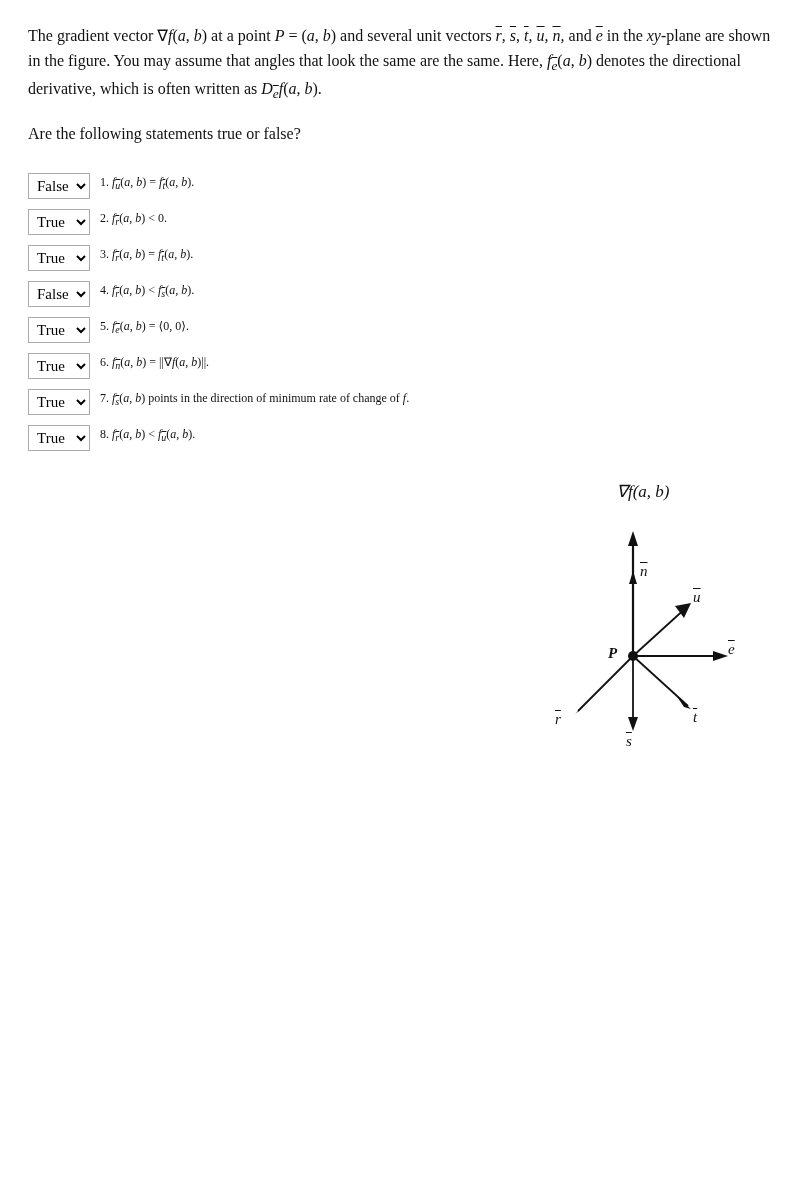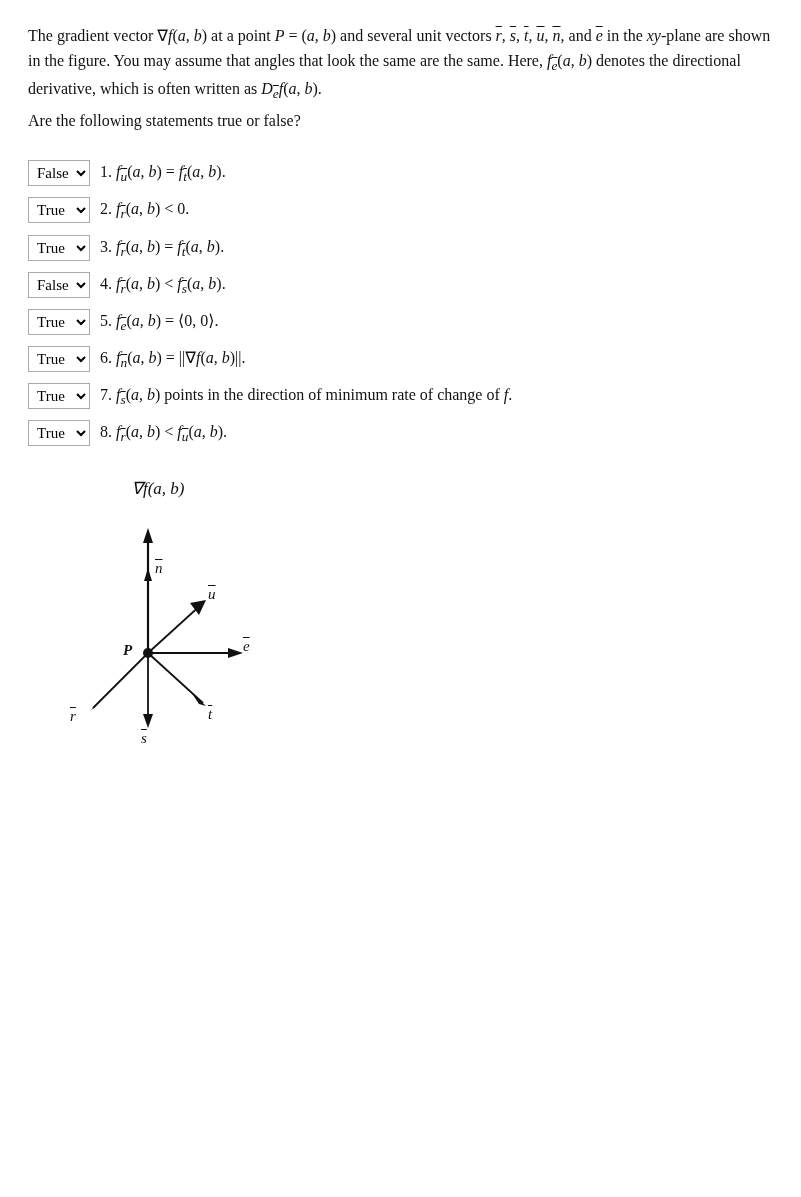--- a/index.html
+++ b/index.html
@@ -7,21 +7,21 @@
       background: #ffffff;
       font-family: Georgia, 'Times New Roman', serif;
       font-size: 16px;
       color: #111;
       padding: 24px 28px;
       width: 801px;
       min-height: 1197px;
     }
     .intro-text {
       line-height: 1.55;
-      margin-bottom: 5px;
+      margin-bottom: 18px;
     }
     .statements-list {
       list-style: none;
       margin-bottom: 20px;
     }
     .statement-item {
       display: flex;
       align-items: flex-start;
       margin-bottom: 10px;
       gap: 10px;
@@ -31,27 +31,27 @@
       background: #fff;
       padding: 2px 4px;
       font-size: 15px;
       font-family: Georgia, serif;
       min-width: 62px;
       cursor: pointer;
       appearance: auto;
       height: 26px;
     }
     .statement-text {
-      font-size: 16px;
+      font-size: 12px;
       line-height: 1.5;
       flex: 1;
     }
     .figure-container {
       display: flex;
-      justify-content: flex-start;
+      justify-content: flex-end;
       margin-top: 30px;
     }
     
     .math-italic { font-style: italic; }
     .overline { text-decoration: overline; }
   </style>
 </head>
 <body>
 
 <div class="intro-text">

